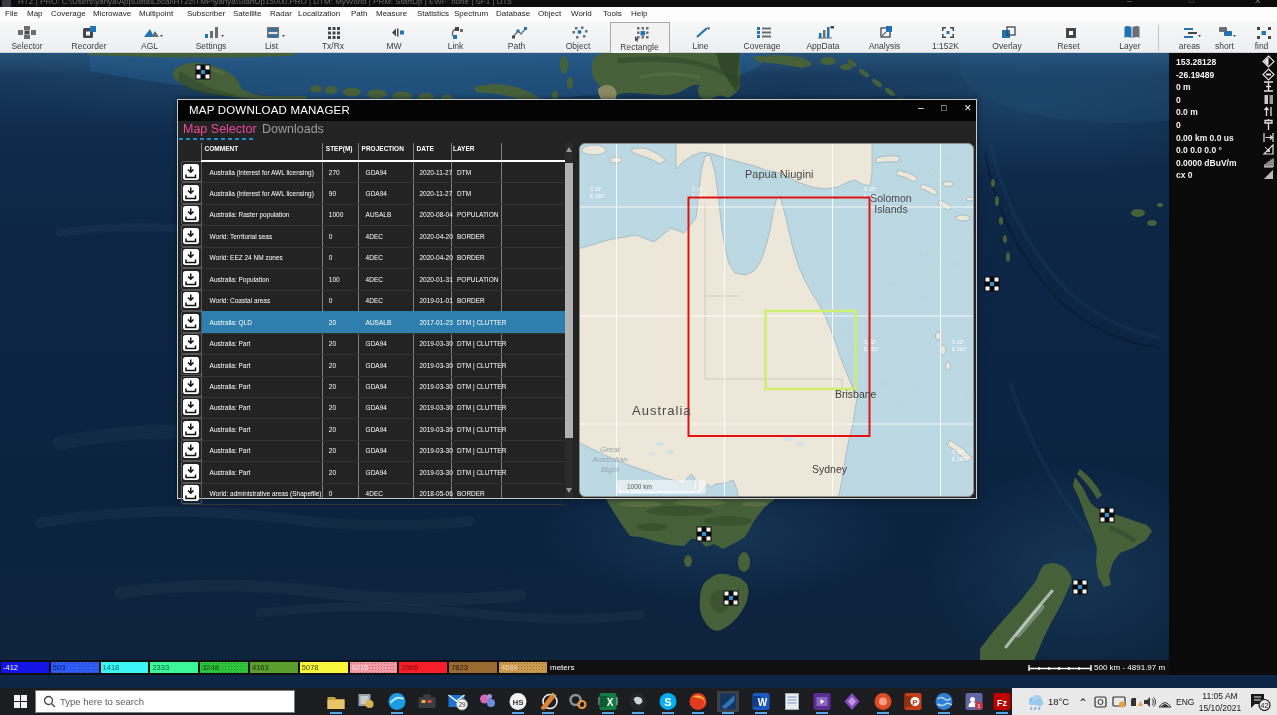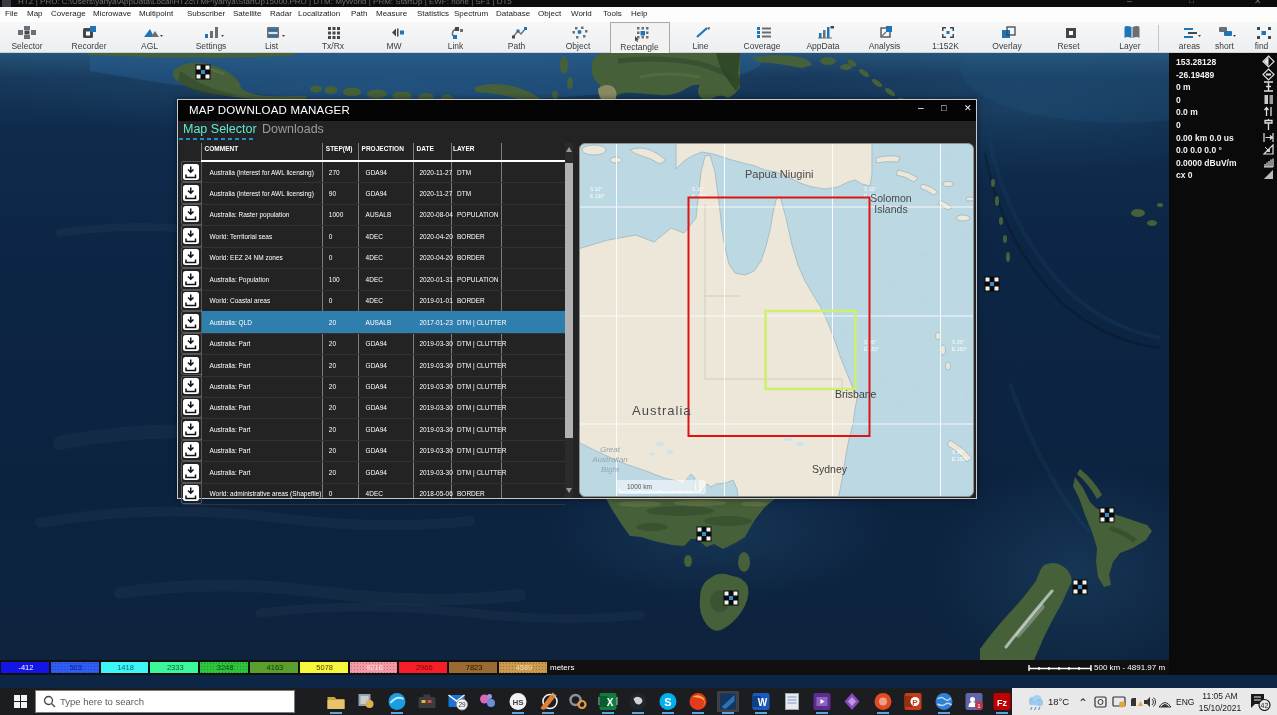--- a/index.html
+++ b/index.html
@@ -17,32 +17,32 @@
   .tbi .ic { height:17px; position:relative; }
   .tbi .lb { font-size:8.5px; color:#3c3c3c; line-height:10px; }
   .tbsel { background:#f2f2f2; border:1px solid #a8a8a8; border-bottom:none; top:0px; height:31px; padding-top:2px; }
   .tbsep { position:absolute; top:3px; width:1px; height:26px; background:#c5c5c5; }
 
   #rpanel { left:1169px; top:53px; width:108px; height:622px; background:#0a0a0a; color:#f2f2f2; }
   #rpanel .ln { position:absolute; left:7px; font-size:8.5px; font-weight:bold; white-space:nowrap; }
   #rpanel .gi { position:absolute; left:93px; width:13px; height:13px; color:#e8e8e8; font-size:11px; line-height:13px; text-align:center; }
 
   #blackbar { left:0; top:660px; width:1169px; height:15px; background:#101010; }
-  .cseg { position:absolute; top:1.5px; height:11.5px; width:47.8px; font-size:7.5px; line-height:11.5px; padding-left:2px; overflow:hidden;text-align:center; }
+  .cseg { position:absolute; top:1.5px; height:11.5px; width:47.8px; font-size:7.5px; line-height:11.5px; padding-left:2px; overflow:hidden; }
   #statusbar { left:0; top:675px; width:1277px; height:13px; background:#f2f2f2; font-size:8.5px; color:#141414; }
   #taskbar { left:0; top:688px; width:1277px; height:27px; background:#1c1d20; }
   #tray { position:absolute; left:1012px; top:0; width:265px; height:27px; background:#e9e9e9; }
   .tico { position:absolute; top:3px; width:22px; height:21px; }
   .uline { position:absolute; top:24px; height:2px; background:#5aa5e0; }
 
   #dlg { left:177px; top:99px; width:800px; height:400px; background:#232323; border:1.5px solid #c9c9c9; box-shadow:0 0 6px rgba(0,0,0,.5); }
   #dlgtitle { position:absolute; left:0; top:0; width:100%; height:21px; background:#040404; color:#fff; }
   #dlgtitle .tx { position:absolute; left:11px; top:4px; font-size:11.5px; letter-spacing:0.2px; }
   #dlgtabs { position:absolute; left:0; top:21px; width:100%; height:20px; background:#232323; }
-  #dlgtabs .t1 { position:absolute; left:5px; top:1px; font-size:12.5px; color:#5eead4; }
+  #dlgtabs .t1 { position:absolute; left:5px; top:1px; font-size:12.5px; color:#ec4899; }
   #dlgtabs .t2 { position:absolute; left:84px; top:1px; font-size:12.5px; color:#9b9b9b; }
   .vline { position:absolute; top:43px; width:1px; height:355px; background:#7d7d7d; }
   .hcell { position:absolute; top:45px; height:16px; font-size:6.5px; font-weight:bold; color:#fff; }
   .row { position:absolute; left:5px; width:390px; height:21.45px; }
   .rbtn { position:absolute; left:0; top:2.5px; width:15.5px; height:16px; background:#fff; border-radius:2.5px; }
   .rcell { position:absolute; left:-2.5px; top:0; width:21px; height:21.45px; border:1px solid #585858; border-radius:2px; }
   .rtx { position:absolute; font-size:6.5px; color:#fff; top:7.5px; white-space:nowrap; }
   .rowline { position:absolute; left:5px; width:382px; height:1px; background:#333; }
 
   #pv { position:absolute; left:400.5px; top:43px; width:395px; height:354px; border-radius:6px; border:1px solid #8f8f8f; overflow:hidden; background:#bcd8e2; }

